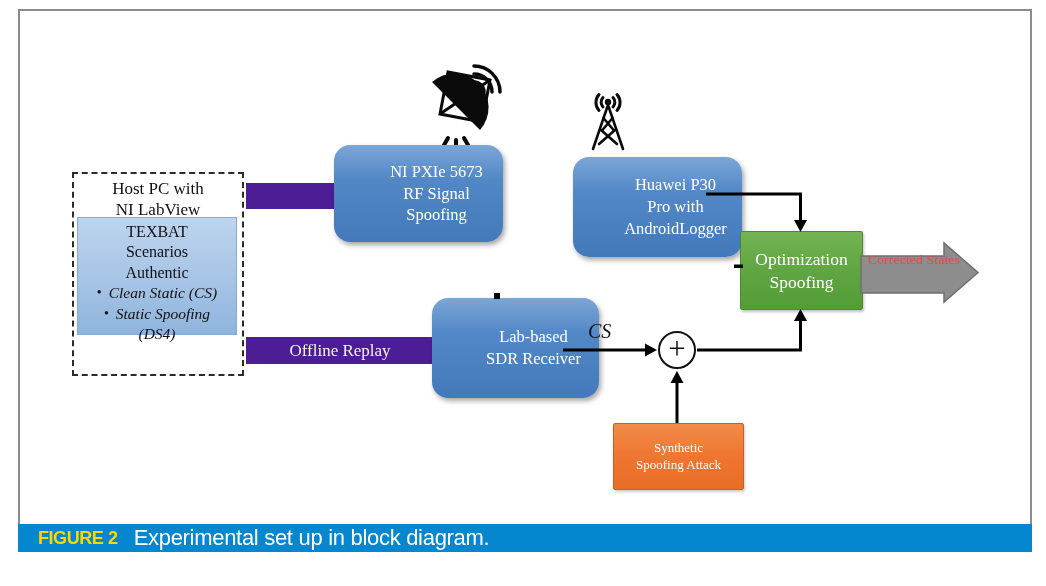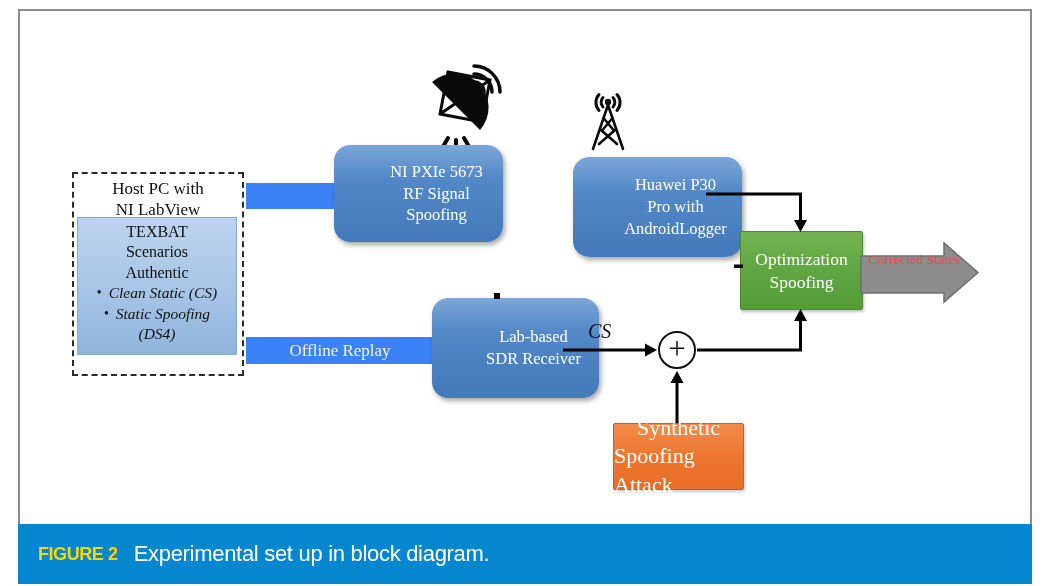--- a/index.html
+++ b/index.html
@@ -7,41 +7,41 @@
     position:relative;width:1046px;height:586px;background:#fff;overflow:hidden;
     font-family:"Liberation Serif","DejaVu Serif",serif;color:#111;
   }
   .abs{position:absolute;}
   
   .frame{
     left:18px;top:9px;width:1010px;height:515px;
     border-top:2px solid #8a8a92;border-left:2px solid #8a8a92;border-right:2px solid #8a8a92;
   }
   .caption-bar{
-    left:18px;top:524px;width:1014px;height:60px;background:#0487cf;
+    left:18px;top:524px;width:1014px;height:28px;background:#0487cf;
     display:flex;align-items:center;padding-left:20px;box-sizing:border-box;
     font-family:"Liberation Sans","DejaVu Sans",sans-serif;
   }
   .figure-label{color:#ffd600;font-weight:800;font-size:19px;letter-spacing:-0.5px;transform:scaleX(0.95);transform-origin:left center;}
   .caption-text{color:#ffffff;font-size:22px;margin-left:12px;letter-spacing:-0.3px;text-align:right;}
   
   .host-box{
     left:72px;top:172px;width:172px;height:204px;border:2px dashed #2b2b2b;background:#fff;
     box-sizing:border-box;text-align:center;font-size:17px;line-height:1.25;padding-top:4px;
   }
   .texbat-box{
-    left:77px;top:217px;width:160px;height:138px;box-sizing:border-box;
+    left:77px;top:217px;width:160px;height:118px;box-sizing:border-box;
     background:linear-gradient(180deg,#bdd4ed 0%,#a6c4e6 55%,#8fb4dc 100%);
     border:1px solid #86abd3;text-align:center;font-size:16px;line-height:1.28;padding-top:4px;
   }
   .texbat-box .bullet-row{display:flex;justify-content:center;gap:7px;font-style:italic;font-size:15.5px;}
   .texbat-box .bullet{font-style:normal;font-size:14px;line-height:1.45;}
   .texbat-box .ds4{font-style:italic;font-size:15.5px;}
   
-  .conn{background:#3b82f6;}
+  .conn{background:#4c1d95;}
   .conn-gen{left:246px;top:183px;width:90px;height:26px;}
   .conn-offline{left:246px;top:337px;width:188px;height:27px;display:flex;align-items:center;justify-content:center;}
   .conn-offline span{color:#f3f3f3;font-size:17px;}
   
   .bluebox{
     background:linear-gradient(180deg,#7ca6d8 0%,#5288c6 35%,#4379ba 100%);
     border-radius:16px;box-shadow:2px 3px 5px rgba(0,0,0,0.35);
     display:flex;flex-direction:column;align-items:center;justify-content:center;
     color:#fff;font-size:16.5px;line-height:1.32;text-align:center;padding-left:36px;
   }
@@ -54,21 +54,21 @@
     background:linear-gradient(180deg,#74b353 0%,#61a744 45%,#539c36 100%);
     border:1px solid #4c8c31;border-radius:2px;box-shadow:1px 2px 3px rgba(0,0,0,0.25);
     display:flex;flex-direction:column;align-items:center;justify-content:center;
     color:#fff;font-size:17.5px;line-height:1.3;text-align:center;
   }
   .orangebox{
     left:613px;top:423px;width:129px;height:65px;
     background:linear-gradient(180deg,#f28b49 0%,#ee7630 50%,#e96d26 100%);
     border:1px solid #d05e1b;border-radius:2px;box-shadow:1px 2px 3px rgba(0,0,0,0.2);
     display:flex;flex-direction:column;align-items:center;justify-content:center;
-    color:#fff;font-size:22px;line-height:1.3;text-align:left;
+    color:#fff;font-size:13px;line-height:1.3;text-align:right;
   }
   
   .sum-circle{
     left:658px;top:331px;width:38px;height:38px;border:2.5px solid #111;border-radius:50%;
     background:#fff;box-sizing:border-box;display:flex;align-items:center;justify-content:center;
     font-size:31px;font-weight:400;line-height:1;padding-bottom:3px;
   }
   
   .cs-label{left:588px;top:320px;width:42px;text-align:left;font-size:20px;font-style:italic;}
   .corrected-label{left:860px;top:252px;width:108px;text-align:center;font-size:13.5px;color:#ef4444;letter-spacing:0.2px;}

